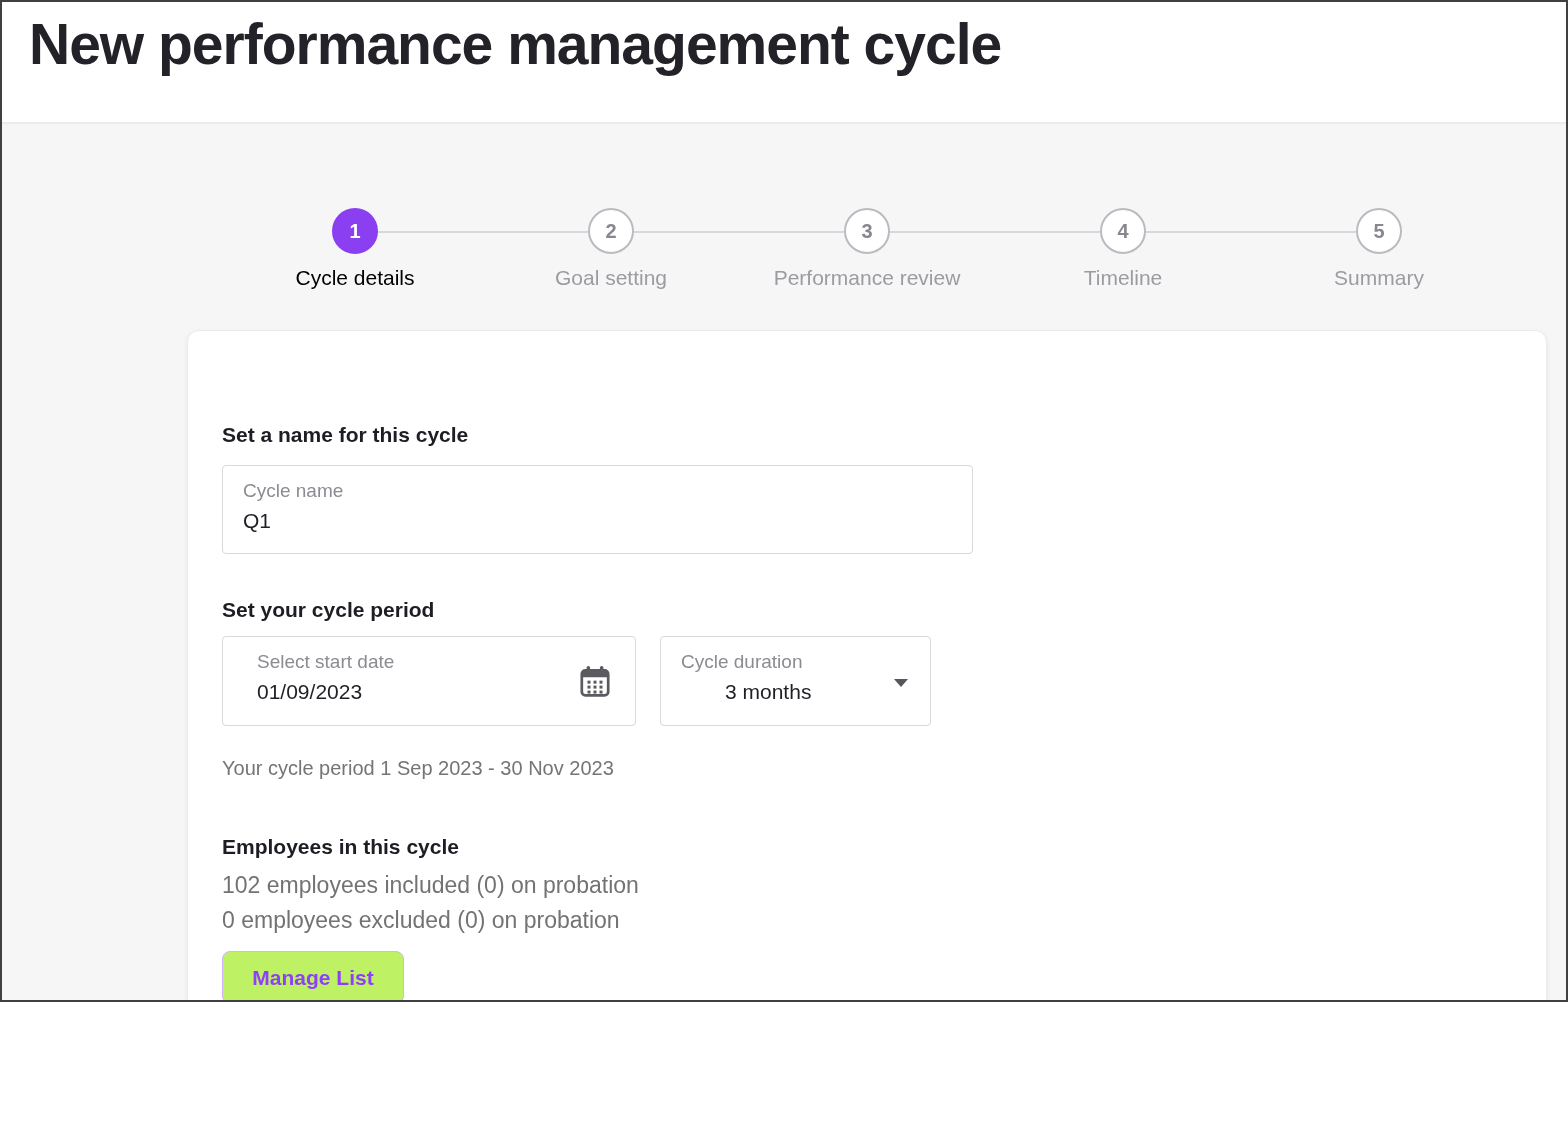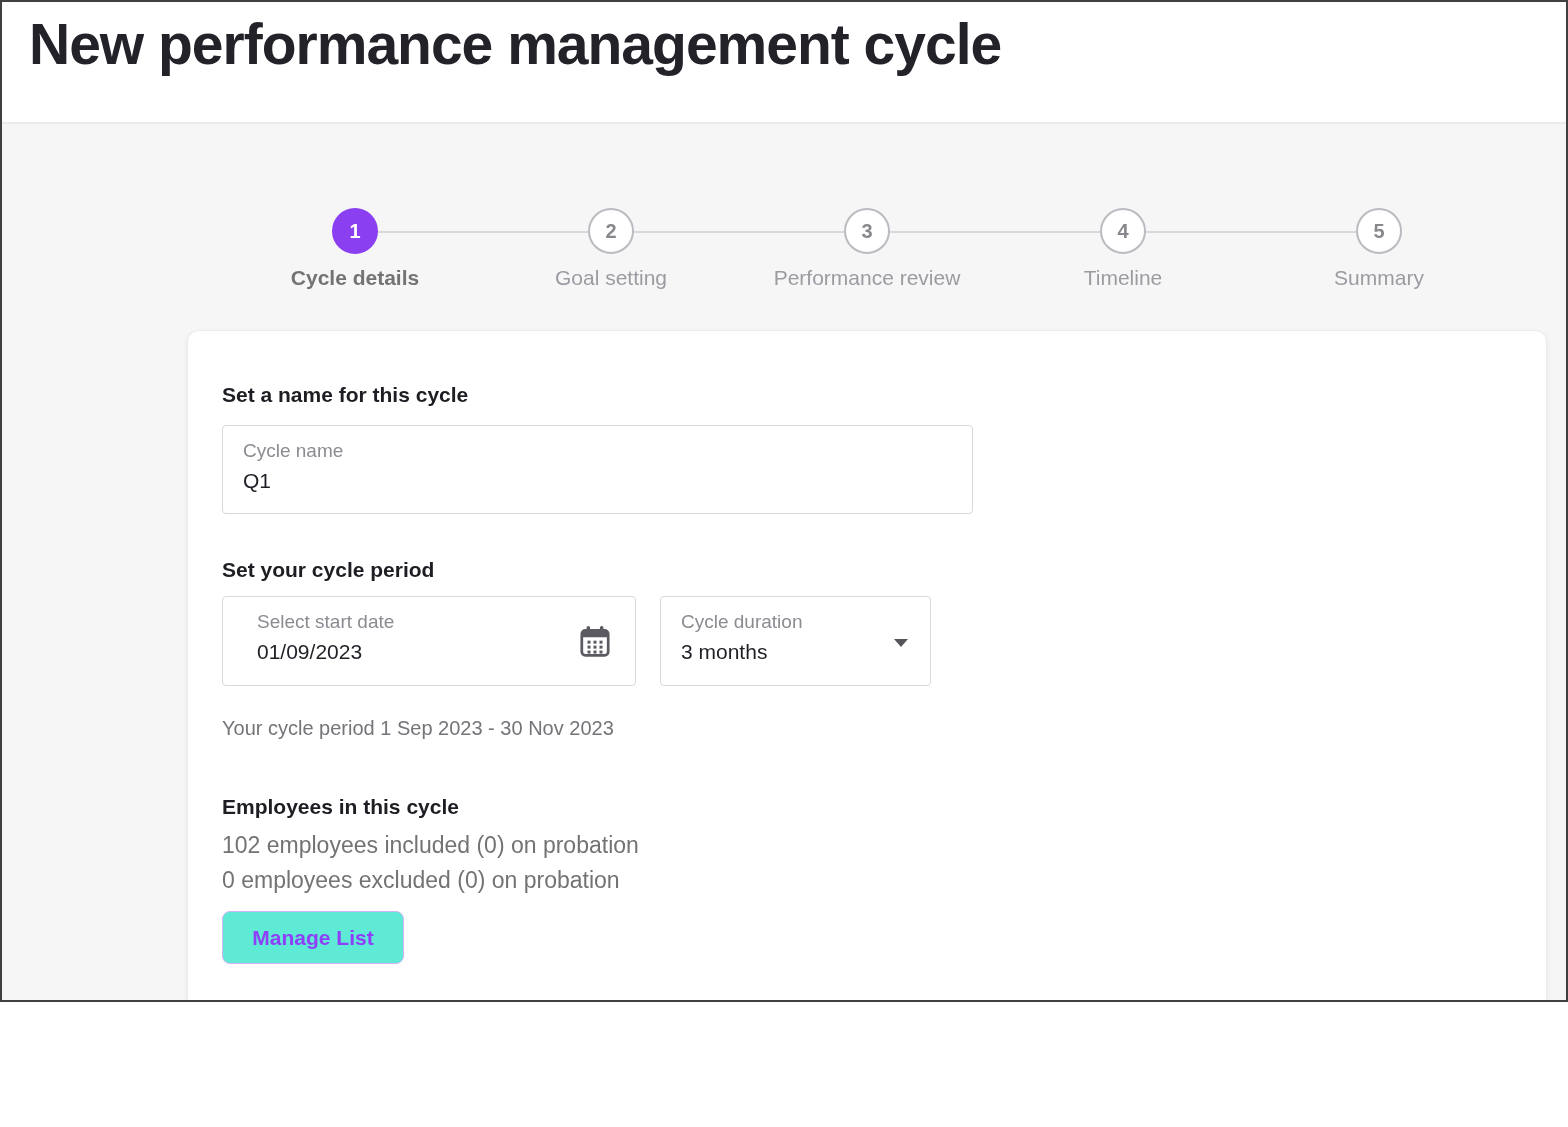--- a/index.html
+++ b/index.html
@@ -76,43 +76,43 @@
     font-size: 21px;
     color: #9b9ba1;
     white-space: nowrap;
   }
   .step.active .step-circle {
     background: #8a3ff0;
     border-color: #8a3ff0;
     color: #ffffff;
   }
   .step.active .step-label {
-    color: #737373;
-    font-weight: 700;
+    color: #000000;
+    font-weight: 400;
   }
 
   
   .card {
     width: 1360px;
     height: 780px;
     margin: 40px 0 0 185px;
     background: #ffffff;
     border: 1px solid #ececee;
     border-radius: 12px;
     box-shadow: 0 2px 5px rgba(0,0,0,0.07);
     padding: 50px 34px 0 34px;
     position: relative;
   }
   .section-heading {
     font-size: 21px;
     font-weight: 600;
     color: #1d1d23;
     line-height: 28px;
   }
-  .heading-name { margin-bottom: 16px; }
+  .heading-name { margin-bottom: 16px; margin-top: 40px; }
   .heading-period { margin-top: 42px; margin-bottom: 12px; }
   .heading-employees { margin-top: 52px; margin-bottom: 7px; }
 
   .field-box {
     border: 1px solid #d8d8dd;
     border-radius: 4px;
     background: #ffffff;
     padding: 13px 20px 0 20px;
     position: relative;
   }
@@ -135,20 +135,21 @@
   }
   .name-box { width: 751px; height: 89px; }
 
   .period-row { display: flex; gap: 24px; }
   .date-box { width: 414px; height: 90px; padding-left: 34px; }
   .duration-box { width: 271px; height: 90px; }
   .field-value-text {
     font-size: 21px;
     color: #1f1f26;
     margin-top: 6px;
+    margin-left: 44px;
   }
   .calendar-icon {
     position: absolute;
     right: 22px;
     top: 26px;
     width: 36px;
     height: 38px;
   }
   .caret-icon {
     position: absolute;
@@ -171,21 +172,21 @@
   .employees-line {
     font-size: 23px;
     color: #737373;
     line-height: 35px;
   }
 
   .manage-list-button {
     margin-top: 13px;
     width: 182px;
     height: 53px;
-    background: #5eead4;
+    background: #bef264;
     border: 1px solid #d4b3fb;
     border-radius: 8px;
     color: #8f3ffa;
     font-size: 21px;
     font-weight: 600;
     font-family: "Liberation Sans", sans-serif;
     cursor: pointer;
     display: flex;
     align-items: center;
     justify-content: center;

